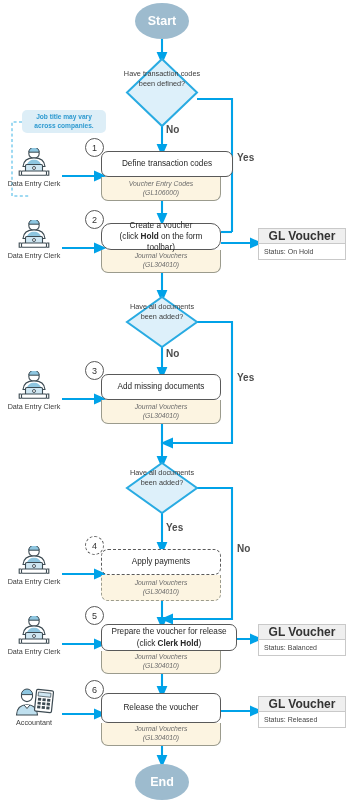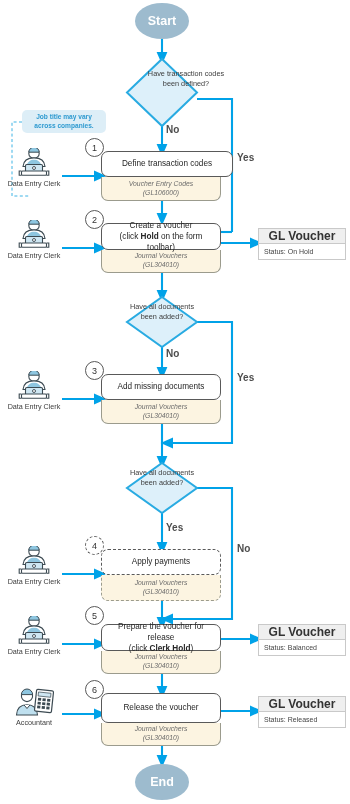--- a/index.html
+++ b/index.html
@@ -132,21 +132,21 @@
       <polygon points="162,297 197,322 162,347 127,322"></polygon>
       <polygon points="162,463 197,488 162,513 127,488"></polygon>
     </g>
   </svg>
 
 
   <div class="abs terminator" style="left:135px;top:3px;width:54px;height:36px;">
     <span>Start</span>
   </div>
 
-  <div class="abs diamond-wrap" style="left:122px;top:66px;width:80px;height:54px;margin-left:24px;">
+  <div class="abs diamond-wrap" style="left:122px;top:66px;width:80px;height:54px;">
     <div class="diamond-text" style="top:3px;">Have transaction codes been defined?</div>
   </div>
   <div class="abs branch" style="left:166px;top:124px;">No</div>
   <div class="abs branch" style="left:237px;top:152px;">Yes</div>
 
   <div class="abs callout" style="left:22px;top:110px;width:84px;height:23px;">
     <span>Job title may vary across companies.</span>
   </div>
 
   <div class="abs actor" style="left:5px;top:148px;">
@@ -186,21 +186,21 @@
       <circle cx="19" cy="20" r="1.5" fill="#ffffff" stroke="#3c4a52" stroke-width="0.9"></circle>
       <path d="M6.5,23 L4.2,23 L4.2,27.2 L6.5,27.2" fill="none" stroke="#3c4a52" stroke-width="1.1"></path>
       <path d="M31.5,23 L33.8,23 L33.8,27.2 L31.5,27.2" fill="none" stroke="#3c4a52" stroke-width="1.1"></path>
     </svg>
     <div class="actor-label">Data Entry Clerk</div>
   </div>
 
   <div class="abs badge" style="left:85px;top:210px;width:19px;height:19px;">
     <span>2</span>
   </div>
-  <div class="abs step" style="left:101px;top:223px;width:120px;height:27px;">
+  <div class="abs step" style="left:101px;top:223px;width:120px;height:27px;border-radius:10px;">
     <span>
       <span>Create a voucher</span><br>
       <span>(click </span><b>Hold</b><span> on the form toolbar)</span>
     </span>
   </div>
   <div class="abs step-sub" style="left:101px;top:250px;width:120px;height:23px;">
     <span>Journal Vouchers</span>
     <span>(GL304010)</span>
   </div>
 
@@ -286,21 +286,21 @@
       <circle cx="19" cy="20" r="1.5" fill="#ffffff" stroke="#3c4a52" stroke-width="0.9"></circle>
       <path d="M6.5,23 L4.2,23 L4.2,27.2 L6.5,27.2" fill="none" stroke="#3c4a52" stroke-width="1.1"></path>
       <path d="M31.5,23 L33.8,23 L33.8,27.2 L31.5,27.2" fill="none" stroke="#3c4a52" stroke-width="1.1"></path>
     </svg>
     <div class="actor-label">Data Entry Clerk</div>
   </div>
 
   <div class="abs badge" style="left:85px;top:606px;width:19px;height:19px;">
     <span>5</span>
   </div>
-  <div class="abs step" style="left:101px;top:624px;width:120px;height:27px;">
+  <div class="abs step" style="left:101px;top:624px;width:136px;height:27px;">
     <span>
       <span>Prepare the voucher for release</span><br>
       <span>(click </span><b>Clerk Hold</b><span>)</span>
     </span>
   </div>
   <div class="abs step-sub" style="left:101px;top:651px;width:120px;height:23px;">
     <span>Journal Vouchers</span>
     <span>(GL304010)</span>
   </div>
 

